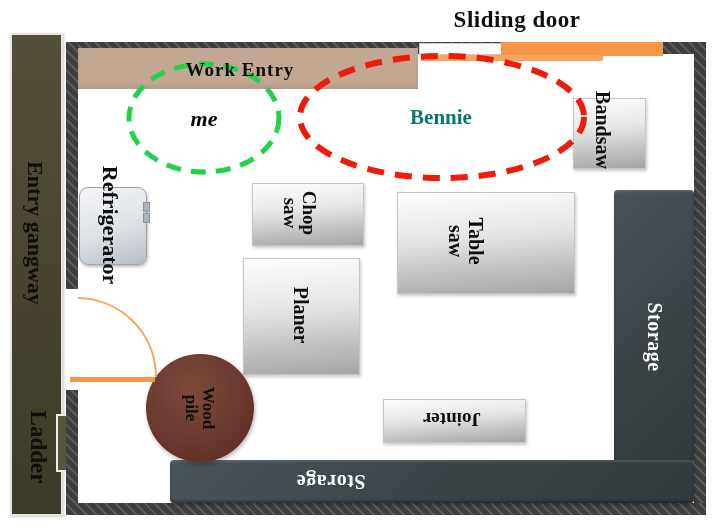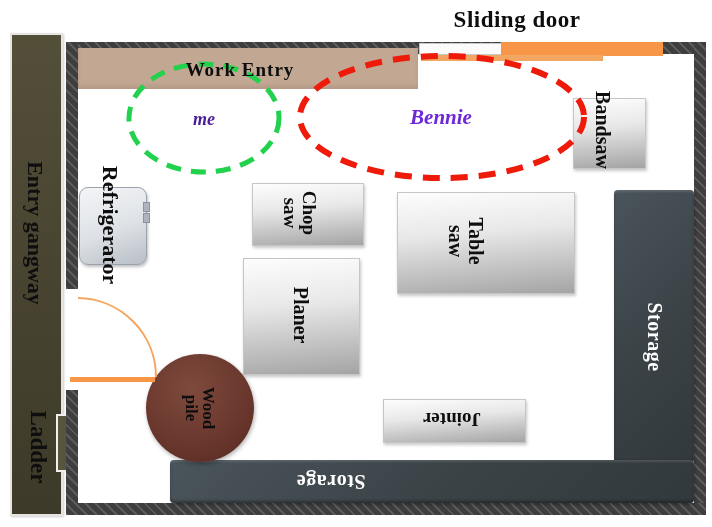--- a/index.html
+++ b/index.html
@@ -72,23 +72,23 @@
     <ellipse cx="79" cy="58" rx="75" ry="54" fill="none" stroke="#22d14c" stroke-width="5" stroke-dasharray="15 10"></ellipse>
   </svg>
   <svg class="abs" style="left:296px;top:52px;" width="292" height="130" viewBox="0 0 292 130">
     <ellipse cx="146" cy="65" rx="142" ry="61" fill="none" stroke="#ee1a0a" stroke-width="6" stroke-dasharray="17 11"></ellipse>
   </svg>
 
   <div class="lbl h" style="left:517px;top:20px;font-size:23px;letter-spacing:.5px;">Sliding door</div>
 
   <div class="lbl h" style="left:240px;top:70px;font-size:19px;letter-spacing:1px;">Work Entry</div>
 
-  <div class="lbl h" style="left:204px;top:119px;font-size:18px;font-style:italic;color:#4c1d95;">me</div>
+  <div class="lbl h" style="left:204px;top:119px;font-size:22px;font-style:italic;color:#000000;">me</div>
 
-  <div class="lbl h" style="left:441px;top:118px;font-size:21px;font-style:italic;color:#6d28d9;">Bennie</div>
+  <div class="lbl h" style="left:441px;top:118px;font-size:21px;color:#0f766e;">Bennie</div>
 
   <div class="lbl v" style="left:110px;top:225px;font-size:22px;">Refrigerator</div>
 
   <div class="lbl v" style="left:35px;top:233px;font-size:22px;">Entry gangway</div>
 
   <div class="lbl v" style="left:38px;top:447px;font-size:23px;">Ladder</div>
 
   <div class="lbl v" style="left:300px;top:213px;font-size:19px;">Chop
 saw</div>
 

